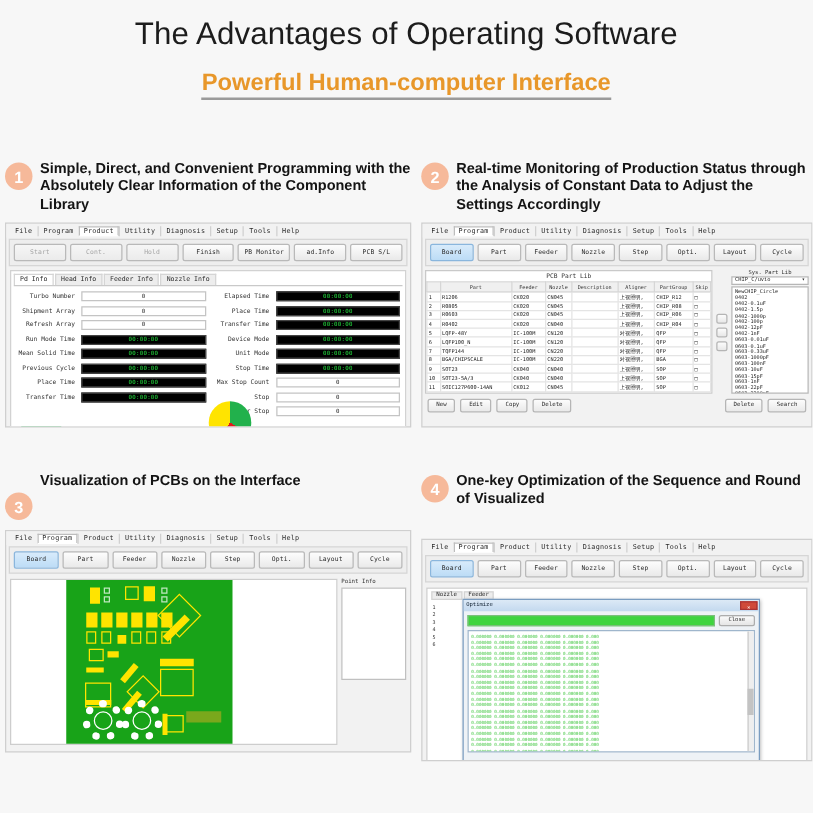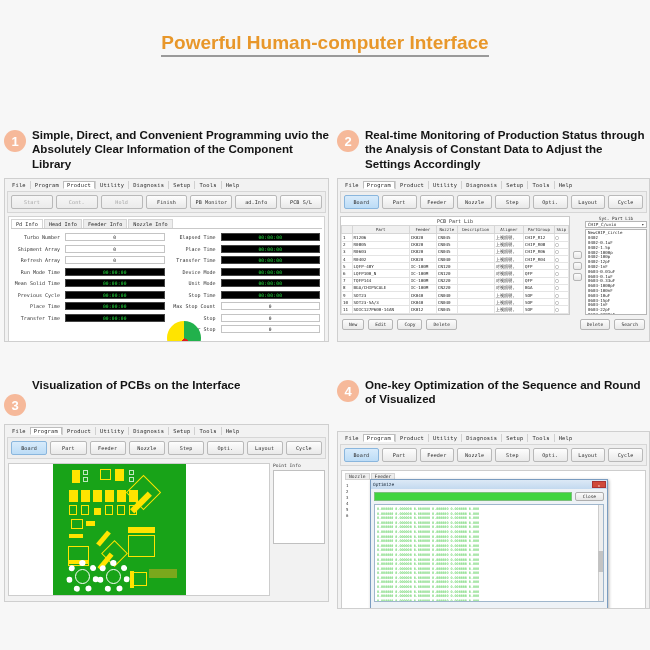--- a/index.html
+++ b/index.html
@@ -23,21 +23,21 @@
     color: #1c1c1c;
     line-height: 1.1;
     margin-top: 6px;
   }
   .hdr-sub {
     font-size: 12.5px;
     color: #141414;
     margin: 11px 0 0 33px;
     font-weight: 600;
   }
-  .hdr-accent-wrap { text-align: center; margin-top: 24px; }
+  .hdr-accent-wrap { text-align: center; margin-top: 14px; }
   .hdr-accent {
     display: inline-block;
     font-size: 19px;
     color: #e8972a;
     font-weight: 600;
     border-bottom: 2px solid #9a9a9a;
     padding-bottom: 1px;
     line-height: 1.15;
   }
 
@@ -201,31 +201,32 @@
     overflow:hidden; position:relative; padding:2px;
   }
   .dlg-list-row { font-size:3.4px; line-height:4.6px; color:#46c846; white-space:nowrap; font-family:"DejaVu Sans Mono", monospace; }
   .scrollbar { position:absolute; right:0; top:0; width:5px; height:100%; background:#eee; border-left:1px solid #ccc; }
   .scroll-thumb { position:absolute; right:0; top:48%; width:5px; height:22%; background:#c3c3c3; }
 </style>
 </head>
 <body>
 
 <div class="hdr">
+  <div class="hdr-title">The Advantages of Operating Software</div>
   <div class="hdr-accent-wrap">
     <span class="hdr-accent">Powerful Human-computer Interface</span>
   </div>
 </div>
 
 <div class="grid">
 
   <div class="quad q1">
     <div class="head">
       <div class="badge">1</div>
-      <div class="head-txt">Simple, Direct, and Convenient Programming uvio the Absolutely Clear Information of the Component Library</div>
+      <div class="head-txt">Simple, Direct, and Convenient Programming with the Absolutely Clear Information of the Component Library</div>
     </div>
 
     <div class="app" style="margin-top:7px;height:164px;">
       <div class="menubar">
         <span>File</span>
         <span>Program</span>
         <span class="active">Product</span>
         <span>Utility</span>
         <span>Diagnosis</span>
         <span>Setup</span>

